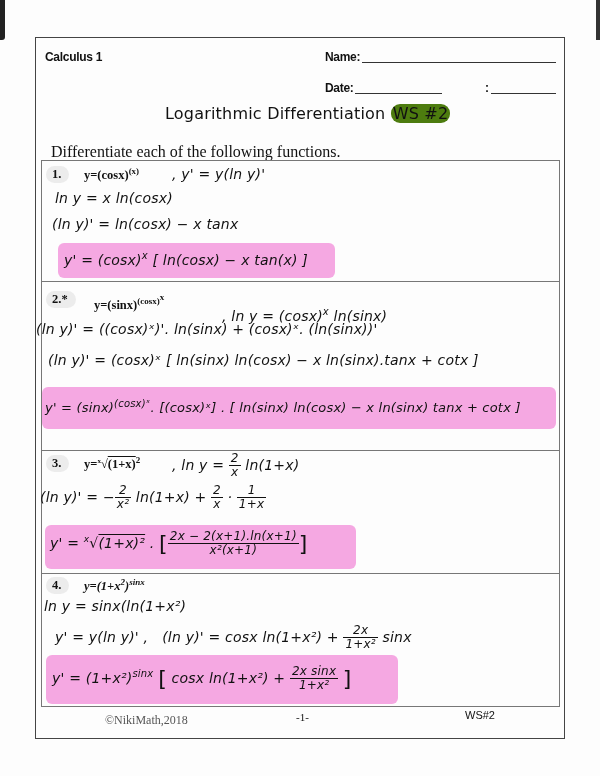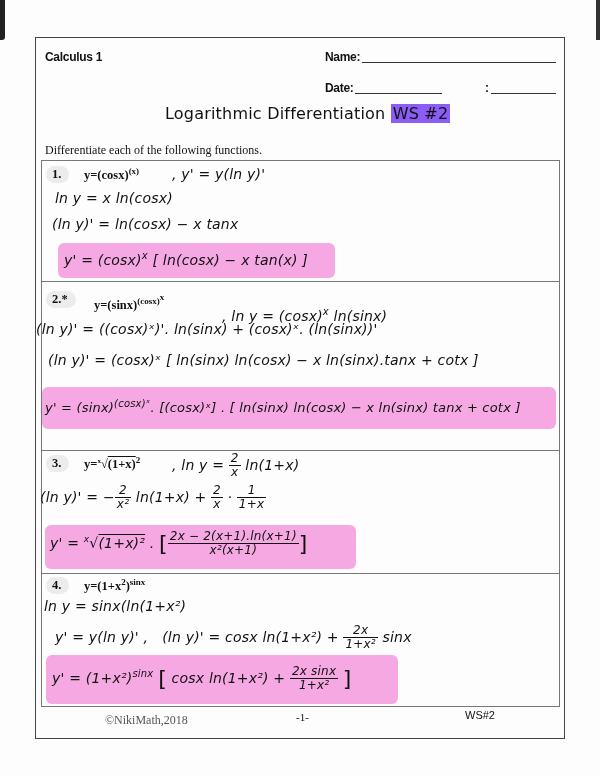--- a/index.html
+++ b/index.html
@@ -4,22 +4,22 @@
 <style>
   html, body { margin:0; padding:0; }
   body { width:600px; height:776px; background:#fdfdfd; position:relative; overflow:hidden;
          font-family:"Liberation Serif", serif; color:#111; }
   .scan-edge-tl { position:absolute; left:0; top:0; width:5px; height:40px; background:#222; border-radius:0 0 3px 0; }
   .scan-edge-tr { position:absolute; right:0; top:0; width:4px; height:40px; background:#333; }
   .outer { position:absolute; left:35px; top:37px; width:530px; height:702px; border:1.5px solid #444; box-sizing:border-box; }
   .hdr { position:absolute; font-family:"Liberation Sans", sans-serif; font-weight:bold; font-size:12px; letter-spacing:-0.3px; }
   .line { position:absolute; border-bottom:1px solid #333; height:0; }
   .title { position:absolute; left:165px; top:104px; font-family:"DejaVu Sans", sans-serif; font-size:16px; font-weight:normal; letter-spacing:0.2px; }
-  .title .ws { background:#8b5cf6; padding:0 2px; }
-  .instr { position:absolute; left:45px; top:143px; font-size:12px; }
+  .title .ws { background:#4d7c0f; padding:0 2px;border-radius:9px; }
+  .instr { position:absolute; left:51px; top:143px; font-size:16px; }
   .box { position:absolute; left:41px; width:519px; border:1px solid #777; box-sizing:border-box; }
   .qnum { position:absolute; font-weight:bold; font-size:12.5px; background:#ececec; border-radius:10px; padding:1px 8px 1px 6px; }
   .qfn { position:absolute; font-weight:bold; font-size:12.5px; }
   .qfn sup { font-size:9px; }
   .hw { position:absolute; font-family:"DejaVu Sans", sans-serif; font-size:14px; font-style:italic; color:#111; white-space:nowrap; letter-spacing:0.2px; }
   .hw sup { font-size:10px; }
   .hl { position:absolute; background:#f4a3e0; border-radius:6px; opacity:0.95; }
   .frac { display:inline-block; vertical-align:middle; text-align:center; font-size:12px; line-height:13px; }
   .frac .num { display:block; border-bottom:1px solid #111; padding:0 2px; }
   .frac .den { display:block; padding:0 2px; }
@@ -71,21 +71,21 @@
 <div class="box" style="top:450px;height:124px;"></div>
 <div class="qnum" style="left:46px;top:455px;">3.</div>
 <div class="qfn" style="left:84px;top:455px;"><span>y=</span><sup style="font-size:7px">x</sup>√<span style="text-decoration:overline">(1+x)</span><sup>2</sup></div>
 <div class="hw" style="left:172px;top:452px;"><span>, ln y =</span> <span class="frac"><span class="num">2</span><span class="den">x</span></span> <span>ln(1+x)</span></div>
 <div class="hw" style="left:40px;top:484px;"><span>(ln y)' = −</span><span class="frac"><span class="num">2</span><span class="den">x²</span></span> <span>ln(1+x) +</span> <span class="frac"><span class="num">2</span><span class="den">x</span></span> · <span class="frac"><span class="num">1</span><span class="den">1+x</span></span></div>
 <div class="hl" style="left:45px;top:525px;width:311px;height:44px;"></div>
 <div class="hw" style="left:50px;top:530px;"><span>y' =</span> <sup style="font-size:9px">x</sup>√<span style="text-decoration:overline">(1+x)²</span> . <span class="big">[</span><span class="frac"><span class="num">2x − 2(x+1).ln(x+1)</span><span class="den">x²(x+1)</span></span><span class="big">]</span></div>
 
 <div class="box" style="top:573px;height:134px;"></div>
 <div class="qnum" style="left:46px;top:577px;">4.</div>
-<div class="qfn" style="left:84px;top:577px;"><span>y=(1+x</span><sup>2</sup><span>)</span><sup>sinx</sup></div>
+<div class="qfn" style="left:84px;top:577px;font-style:italic;"><span>y=(1+x</span><sup>2</sup><span>)</span><sup>sinx</sup></div>
 <div class="hw" style="left:44px;top:598px;">ln y = sinx(ln(1+x²)</div>
 <div class="hw" style="left:55px;top:624px;"><span>y' = y(ln y)' ,</span>&nbsp;&nbsp; <span>(ln y)' = cosx ln(1+x²) +</span> <span class="frac"><span class="num">2x</span><span class="den">1+x²</span></span> <span>sinx</span></div>
 <div class="hl" style="left:46px;top:655px;width:352px;height:49px;"></div>
 <div class="hw" style="left:52px;top:665px;"><span>y' = (1+x²)</span><sup>sinx</sup> <span class="big">[</span> <span>cosx ln(1+x²) +</span> <span class="frac"><span class="num">2x sinx</span><span class="den">1+x²</span></span> <span class="big">]</span></div>
 
 <div class="footer small" style="left:105px;top:713px;">©NikiMath,2018</div>
 <div class="footer" style="left:296px;top:711px;font-size:11px;">-1-</div>
 <div class="footer" style="left:465px;top:709px;font-size:11px;font-family:'Liberation Sans',sans-serif;">WS#2</div>
 
 </body></html>

